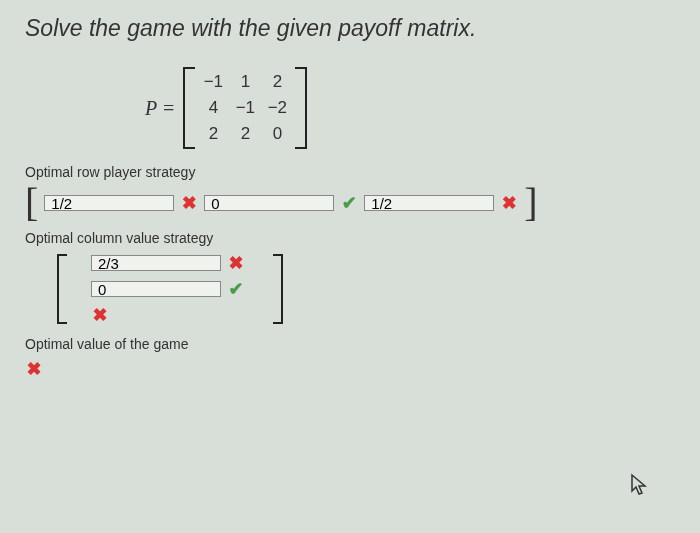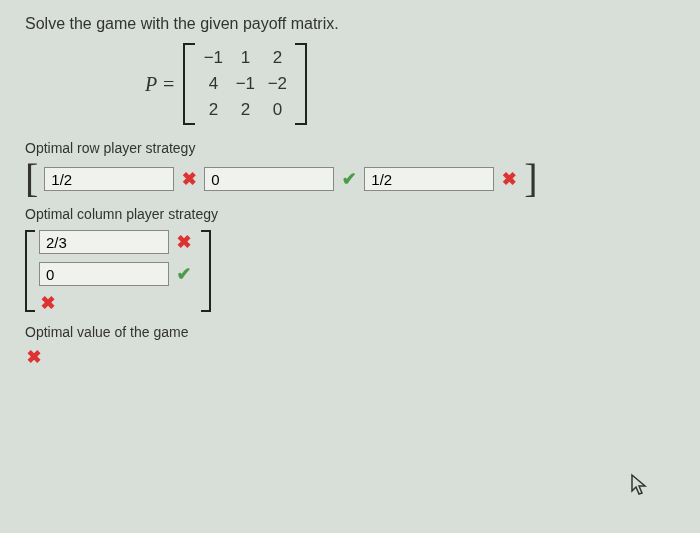--- a/index.html
+++ b/index.html
@@ -12,22 +12,23 @@
     color: #333;
     width: 700px;
     height: 533px;
     overflow: hidden;
     position: relative;
   }
   .container {
     padding: 15px 25px 15px 25px;
   }
   .question-text {
-    font-size: 16px;
-    margin-bottom: 10px;
+    font-size: 23px;
+    margin-bottom: 25px;
+    font-style: italic;
   }
   .matrix-row {
     display: flex;
     align-items: center;
     justify-content: flex-start;
     margin: 8px 0 15px 120px;
   }
   .matrix-label {
     font-style: italic;
     font-family: "Times New Roman", serif;
@@ -70,35 +71,36 @@
     margin: 12px 0 8px 0;
   }
   .row-strategy {
     display: flex;
     align-items: center;
     gap: 6px;
   }
   .col-strategy {
     display: flex;
     align-items: flex-start;
-    gap: 4px;
+    gap: 24px;
+    margin-left: 32px;
   }
   .col-inputs {
     display: flex;
     flex-direction: column;
     gap: 8px;
   }
   .col-input-line {
     display: flex;
     align-items: center;
     gap: 6px;
   }
   input.answer {
     width: 130px;
-    height: 24px;
+    height: 16px;
     border: 1px solid #888;
     background: #f0f2ee;
     font-size: 15px;
     padding: 2px 6px;
     font-family: Arial, sans-serif;
   }
   .big-bracket-l, .big-bracket-r {
     font-size: 40px;
     line-height: 30px;
     font-family: "Times New Roman", serif;
@@ -175,21 +177,21 @@
     <span class="big-bracket-l">[</span>
     <input class="answer" value="1/2" style="">
     <span class="mark wrong">✖</span>
     <input class="answer" value="0" style="">
     <span class="mark right">✔</span>
     <input class="answer" value="1/2" style="">
     <span class="mark wrong">✖</span>
     <span class="big-bracket-r">]</span>
   </div>
 
-  <div class="section-label">Optimal column player strategy</div>
+  <div class="section-label">Optimal column value strategy</div>
   <div class="col-strategy">
     <div class="vbracket-l"></div>
     <div class="col-inputs">
       <div class="col-input-line">
         <input class="answer" value="2/3" style="">
         <span class="mark wrong">✖</span>
       </div>
       <div class="col-input-line">
         <input class="answer" value="0" style="">
         <span class="mark right">✔</span>

